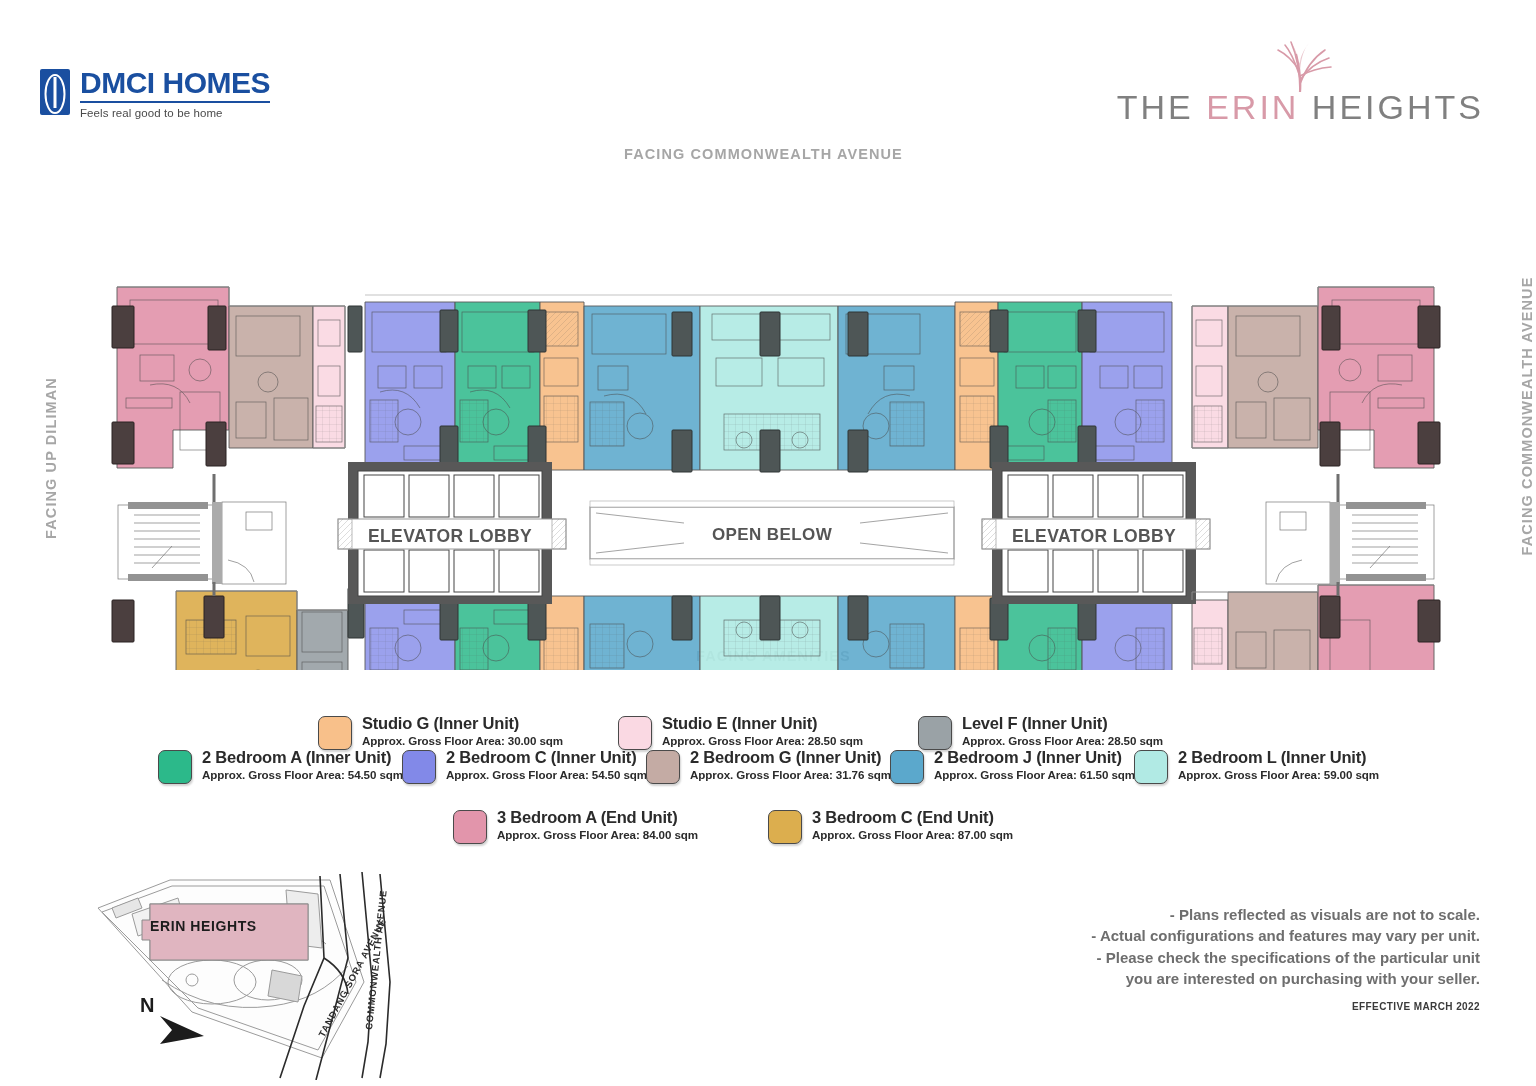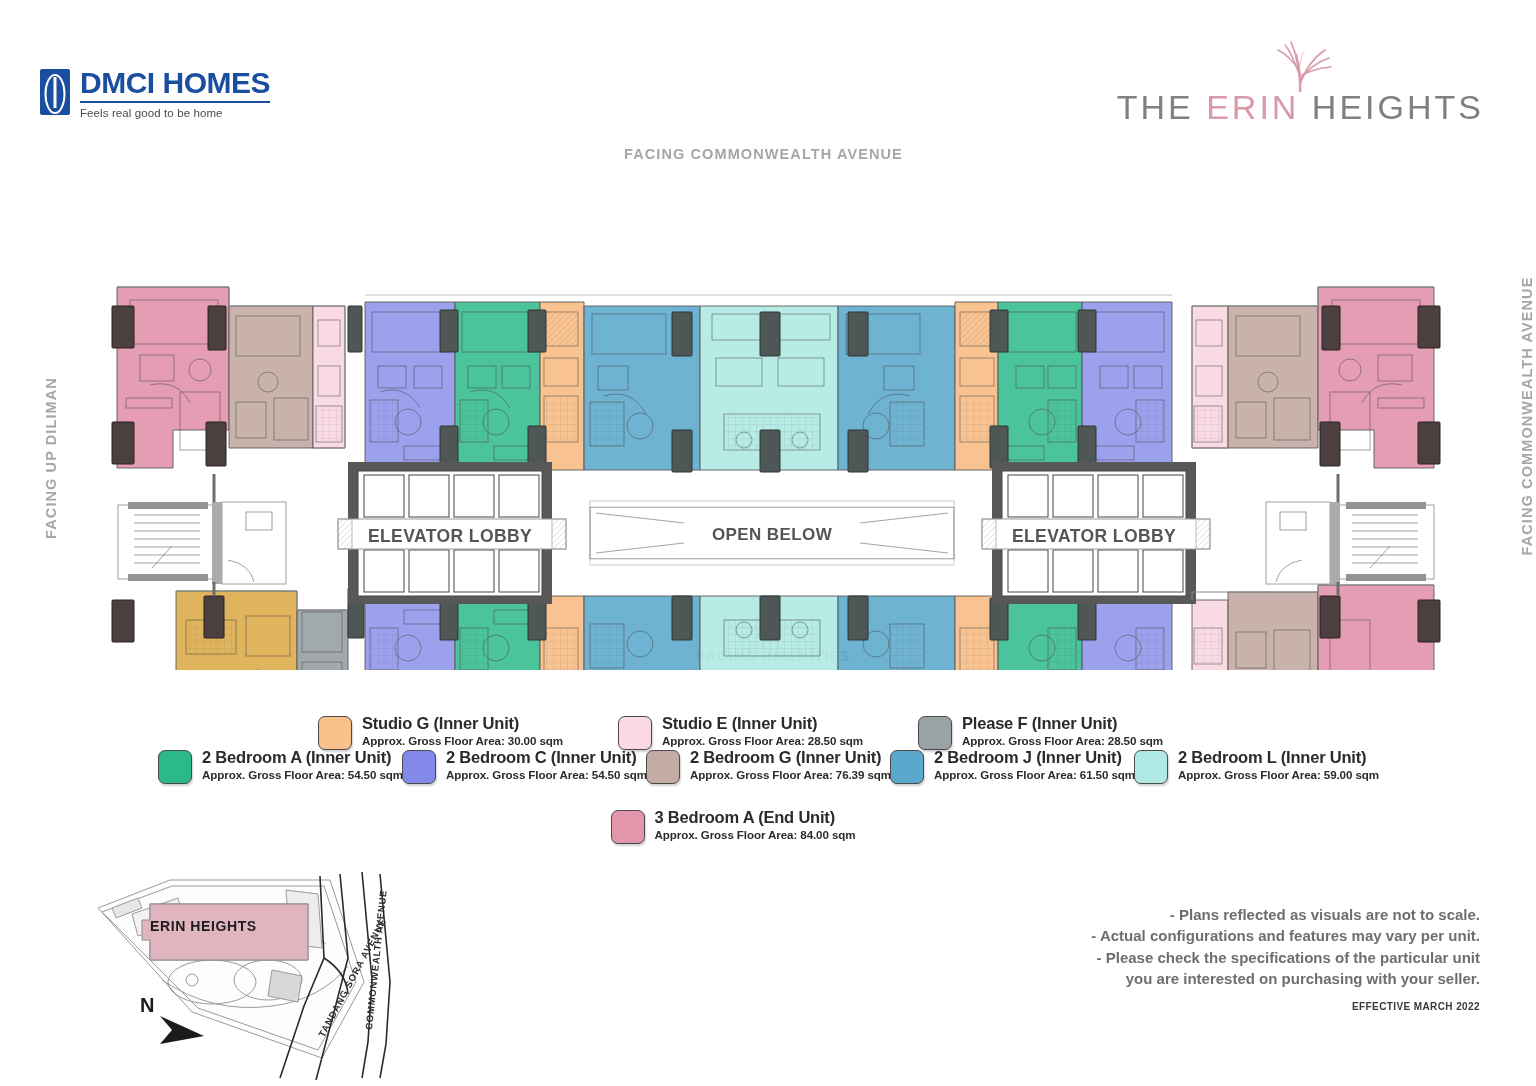--- a/index.html
+++ b/index.html
@@ -518,21 +518,21 @@
     <div class="legend-item">
       <div class="swatch" style="background:#fad9e3"></div>
       <div class="legend-text">
         <div class="legend-title">Studio E (Inner Unit)</div>
         <div class="legend-sub">Approx. Gross Floor Area: 28.50 sqm</div>
       </div>
     </div>
     <div class="legend-item">
       <div class="swatch" style="background:#9aa2a6"></div>
       <div class="legend-text">
-        <div class="legend-title">Please F (Inner Unit)</div>
+        <div class="legend-title">Level F (Inner Unit)</div>
         <div class="legend-sub">Approx. Gross Floor Area: 28.50 sqm</div>
       </div>
     </div>
   </div>
 
   <div class="legend-row" id="legend-row-2">
     <div class="legend-item">
       <div class="swatch" style="background:#2cb98a"></div>
       <div class="legend-text">
         <div class="legend-title">2 Bedroom A (Inner Unit)</div>
@@ -543,21 +543,21 @@
       <div class="swatch" style="background:#8289e8"></div>
       <div class="legend-text">
         <div class="legend-title">2 Bedroom C (Inner Unit)</div>
         <div class="legend-sub">Approx. Gross Floor Area: 54.50 sqm</div>
       </div>
     </div>
     <div class="legend-item">
       <div class="swatch" style="background:#c4aba4"></div>
       <div class="legend-text">
         <div class="legend-title">2 Bedroom G (Inner Unit)</div>
-        <div class="legend-sub">Approx. Gross Floor Area: 76.39 sqm</div>
+        <div class="legend-sub">Approx. Gross Floor Area: 31.76 sqm</div>
       </div>
     </div>
     <div class="legend-item">
       <div class="swatch" style="background:#5ba8cc"></div>
       <div class="legend-text">
         <div class="legend-title">2 Bedroom J (Inner Unit)</div>
         <div class="legend-sub">Approx. Gross Floor Area: 61.50 sqm</div>
       </div>
     </div>
     <div class="legend-item">
@@ -568,20 +568,27 @@
       </div>
     </div>
   </div>
 
   <div class="legend-row" id="legend-row-3">
     <div class="legend-item">
       <div class="swatch" style="background:#e295ab"></div>
       <div class="legend-text">
         <div class="legend-title">3 Bedroom A (End Unit)</div>
         <div class="legend-sub">Approx. Gross Floor Area: 84.00 sqm</div>
+      </div>
+    </div>
+    <div class="legend-item">
+      <div class="swatch" style="background:#dcae4e"></div>
+      <div class="legend-text">
+        <div class="legend-title">3 Bedroom C (End Unit)</div>
+        <div class="legend-sub">Approx. Gross Floor Area: 87.00 sqm</div>
       </div>
     </div>
   </div>
 </div>
 
 <div id="sitemap">
   <svg width="330" height="218" viewBox="0 0 330 218">
     <g stroke="#9b9b9b" stroke-width="1" fill="none">
       <path d="M26 46 L98 18 L258 18 L292 120 L250 196 L120 150 Z" fill="#fdfdfd"></path>
       <path d="M30 50 L100 24 L252 24 L284 120 L246 188 L126 146 Z"></path>

